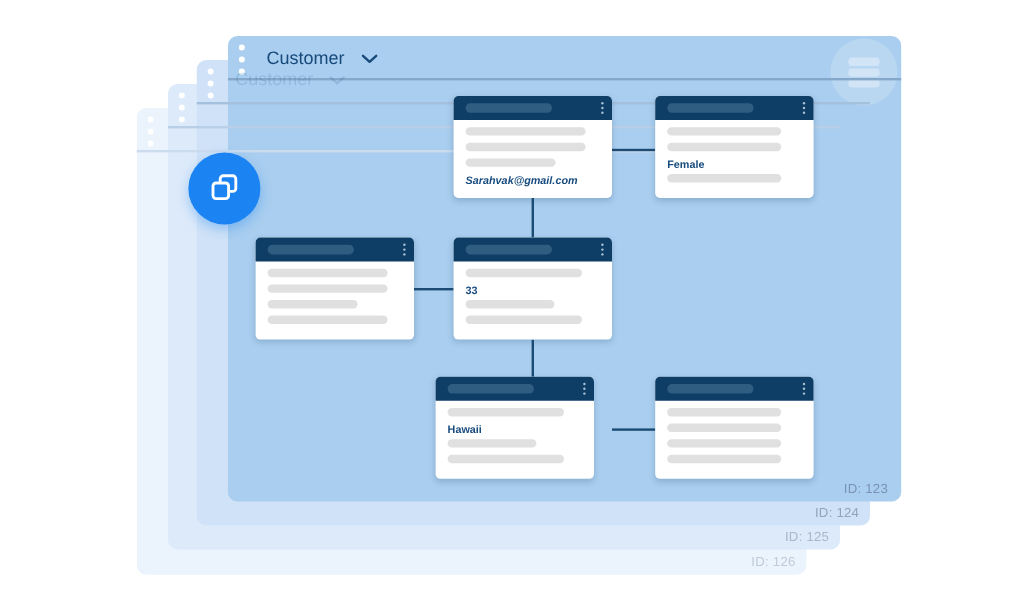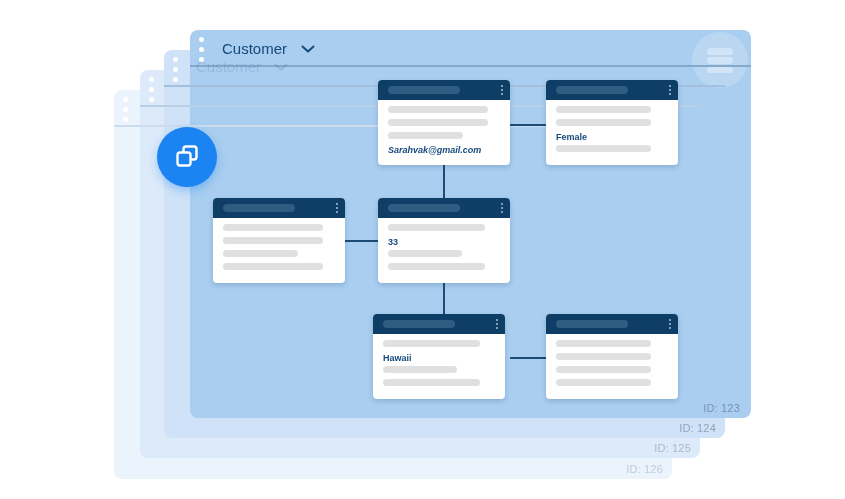--- a/index.html
+++ b/index.html
@@ -215,21 +215,21 @@
               <span class="card-text">33</span>
             </div>
             <div class="card-row">
               <div class="bar" style="width: 74px;"></div>
             </div>
             <div class="card-row">
               <div class="bar" style="width: 97px;"></div>
             </div>
           </div>
         </div>
-        <div class="card" style="left: 183px; top: 284px;">
+        <div class="card" style="left: 173px; top: 284px;">
           <div class="card-header">
             <div class="card-pill"></div>
             <span class="kebab">
               <i></i>
               <i></i>
               <i></i>
             </span>
           </div>
           <div class="card-body">
             <div class="card-row">

